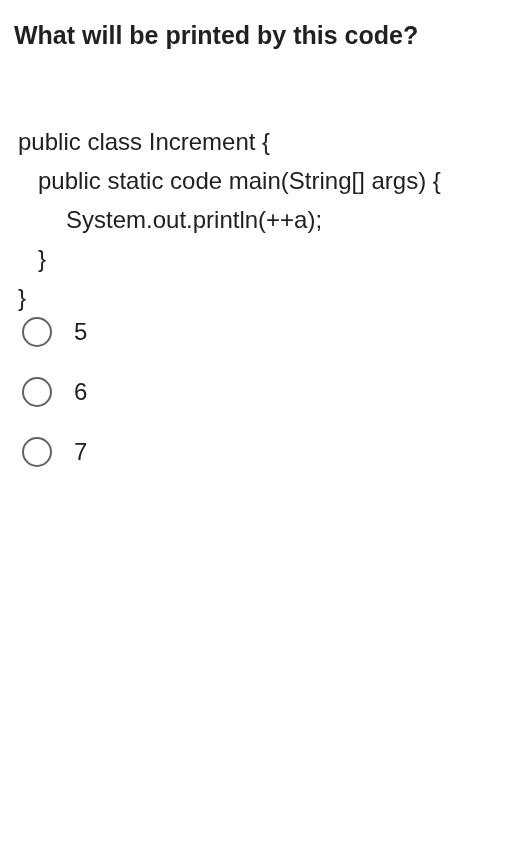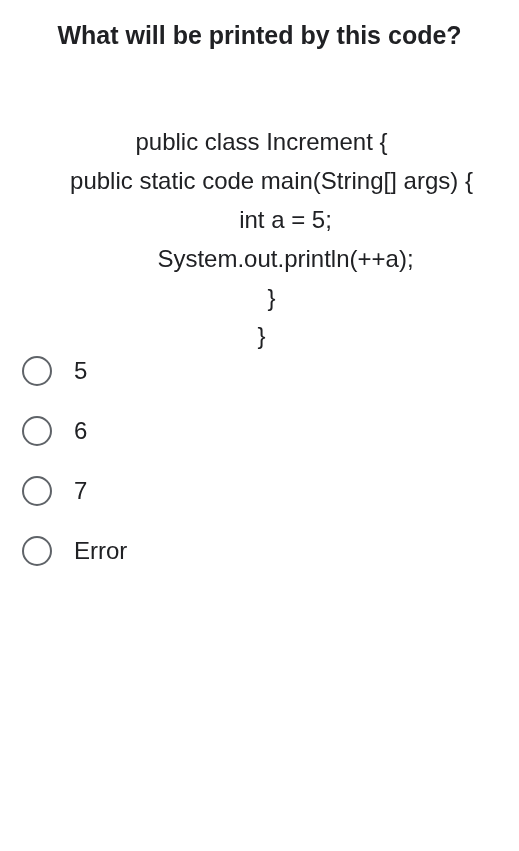--- a/index.html
+++ b/index.html
@@ -1,19 +1,18 @@
 <!DOCTYPE html>
 <html><head>
   <meta charset="utf-8">
   <style>
     * {
       margin: 0;
       padding: 0;
       box-sizing: border-box;
-      text-align: center;
     }
     body {
       font-family: Arial, Helvetica, sans-serif;
       background: #ffffff;
       width: 519px;
       height: 851px;
       padding: 18px 14px;
       color: #202124;
     }
     .question-title {
@@ -63,36 +62,31 @@
     }
   </style>
 </head>
 <body>
 
 <div class="question-title">What will be printed by this code?</div>
 
 <div class="code-block">
   <div class="code-line-0">public class Increment {</div>
   <div class="code-line-1">public static code main(String[] args) {</div>
-  <div class="code-line-2">int a = 5;</div>
   <div class="code-line-2">System.out.println(++a);</div>
   <div class="code-line-1">}</div>
   <div class="code-line-0">}</div>
 </div>
 
 <div class="options">
   <div class="option">
     <div class="radio-circle"></div>
     <span class="option-label">5</span>
   </div>
   <div class="option">
     <div class="radio-circle"></div>
     <span class="option-label">6</span>
   </div>
   <div class="option">
     <div class="radio-circle"></div>
     <span class="option-label">7</span>
   </div>
-  <div class="option">
-    <div class="radio-circle"></div>
-    <span class="option-label">Error</span>
-  </div>
 </div>
 
 </body></html>

